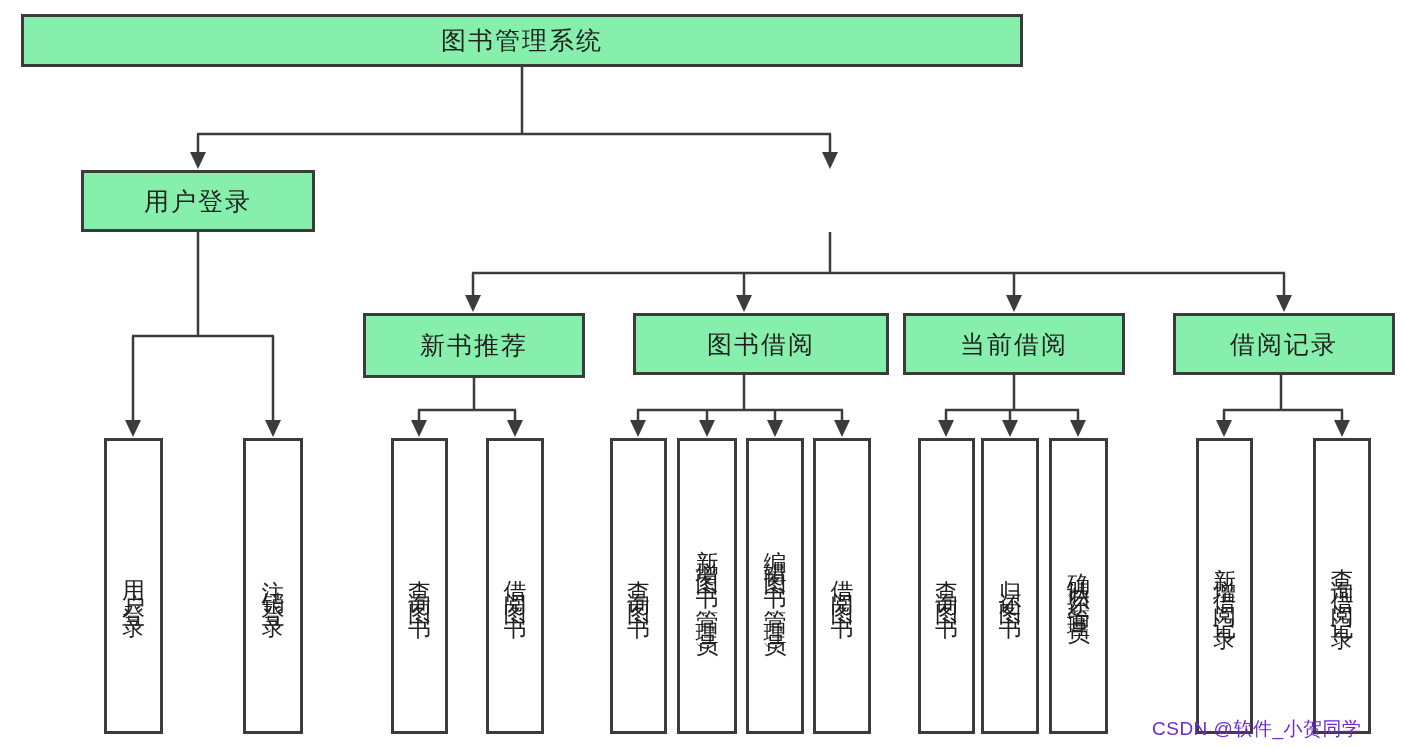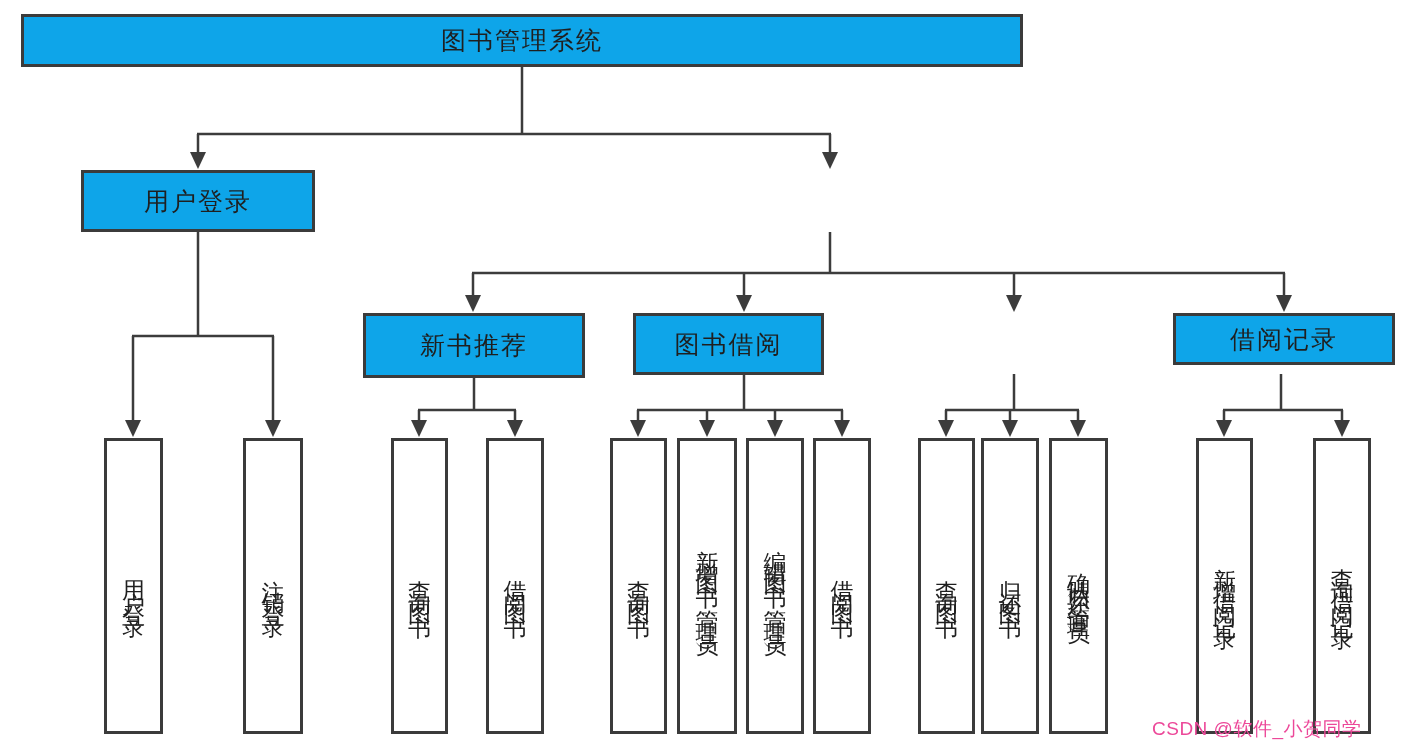--- a/index.html
+++ b/index.html
@@ -28,21 +28,21 @@
     fill: none;
   }
   svg.wires polygon {
     fill: #3c3c3c;
     stroke: none;
   }
   .hbox {
     position: absolute;
     box-sizing: border-box;
     border: 3px solid #3b3b3b;
-    background: #0ea5e9;
+    background: #86efac;
     display: flex;
     align-items: center;
     justify-content: center;
     z-index: 2;
   }
   .hbox span {
     font-size: 25px;
     letter-spacing: 2px;
     color: #1f1f1f;
     white-space: nowrap;
@@ -71,21 +71,21 @@
   .vbox.tight span {
     letter-spacing: 7px;
   }
   .watermark {
     position: absolute;
     left: 1152px;
     top: 716px;
     z-index: 10;
     font-size: 19px;
     letter-spacing: 0.5px;
-    color: #ec4899;
+    color: #6d28d9;
     white-space: nowrap;
   }
 </style>
 </head>
 <body>
 
 <div class="canvas">
 
   <svg class="wires" viewBox="0 0 1405 747" shape-rendering="geometricPrecision">
 
@@ -127,24 +127,27 @@
     <span>图书管理系统</span>
   </div>
 
   <div class="hbox" style="left:81px;top:170px;width:234px;height:62px">
     <span>用户登录</span>
   </div>
 
   <div class="hbox" style="left:363px;top:313px;width:222px;height:65px">
     <span>新书推荐</span>
   </div>
-  <div class="hbox" style="left:633px;top:313px;width:191px;height:62px">
+  <div class="hbox" style="left:633px;top:313px;width:256px;height:62px">
     <span>图书借阅</span>
   </div>
-  <div class="hbox" style="left:1173px;top:313px;width:222px;height:52px">
+  <div class="hbox" style="left:903px;top:313px;width:222px;height:62px">
+    <span>当前借阅</span>
+  </div>
+  <div class="hbox" style="left:1173px;top:313px;width:222px;height:62px">
     <span>借阅记录</span>
   </div>
 
   <div class="vbox" style="left:104px;width:59px">
     <span>用户登录</span>
   </div>
   <div class="vbox" style="left:243px;width:60px">
     <span>注销登录</span>
   </div>
 

